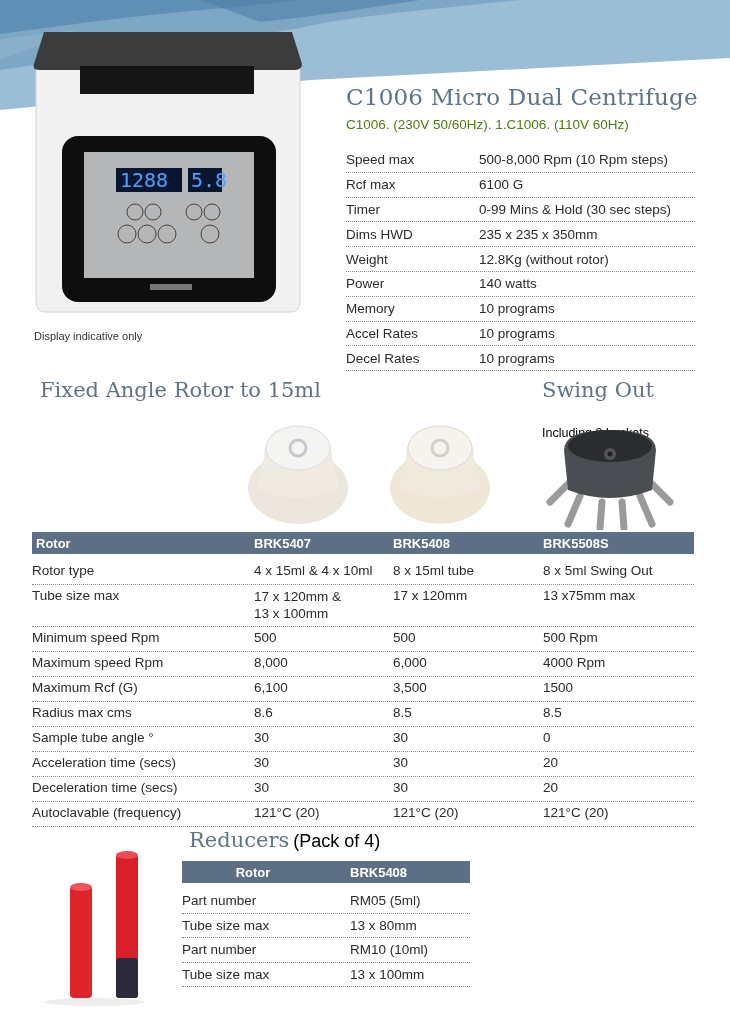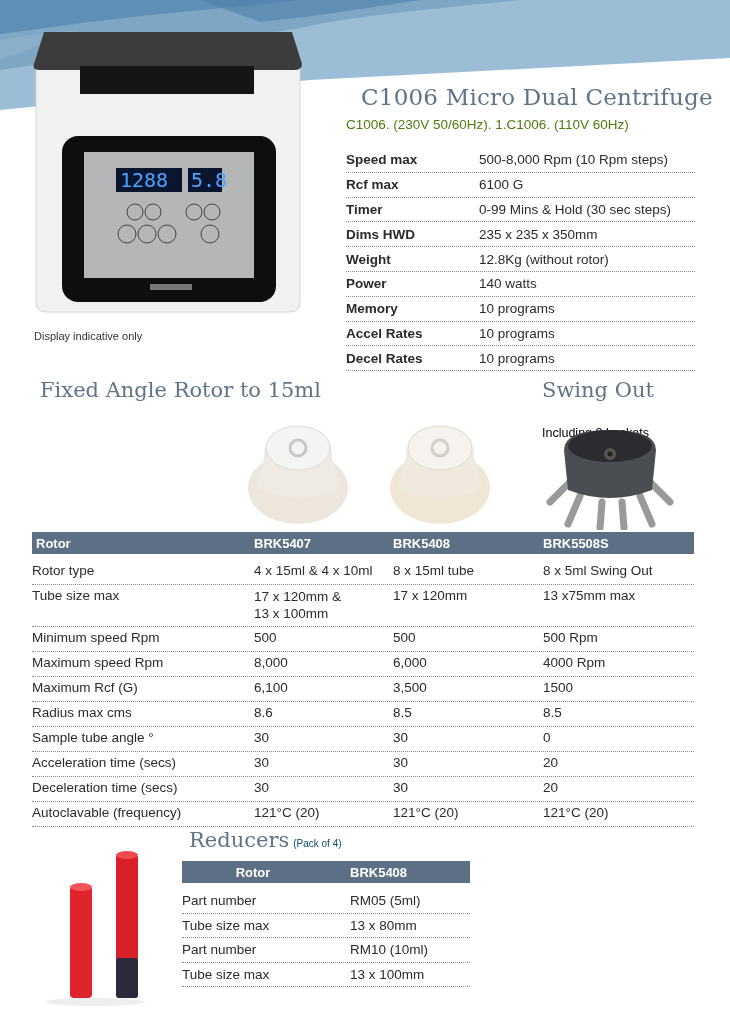--- a/index.html
+++ b/index.html
@@ -4,44 +4,44 @@
 <style>
   html, body { margin:0; padding:0; }
   body { width:730px; height:1024px; position:relative; overflow:hidden; background:#ffffff;
          font-family:"Liberation Sans", sans-serif; color:#2b2b2b; }
   .abs { position:absolute; }
   .serif-title { font-family:"DejaVu Serif", serif; color:#5e7488; font-weight:normal; }
   .header-bg { left:0; top:0; width:730px; height:110px; }
   
   .centrifuge { left:32px; top:22px; width:272px; height:295px; }
   .caption { left:34px; top:330px; font-size:11px; color:#333; }
-  .main-title { left:361px; top:84px; font-size:23px; letter-spacing:0.2px; }
+  .main-title { left:346px; top:84px; font-size:23px; letter-spacing:0.2px; }
   .subtitle { left:346px; top:117px; font-size:13.5px; color:#4d7c0f; }
   .spec-table { left:346px; top:148px; width:349px; }
   .spec-row { display:flex; height:23.8px; align-items:center; border-bottom:1px dotted #8a8a8a; font-size:13.5px; }
-  .spec-row .k { width:133px;font-weight:bold; }
+  .spec-row .k { width:133px; }
   .spec-row .v { flex:1; white-space:nowrap; }
   .sec-title { left:40px; top:378px; font-size:21px; }
   .swing-title { left:542px; top:378px; font-size:21px; }
   .swing-sub { left:542px; top:426px; font-size:12.5px; color:#000000; }
   .rotor-img1 { left:244px; top:418px; width:108px; height:110px; }
   .rotor-img2 { left:386px; top:418px; width:108px; height:110px; }
   .rotor-img3 { left:540px; top:424px; width:140px; height:106px; }
   .rotor-table { left:32px; top:532px; width:662px; }
   .thead { display:flex; height:22px; align-items:center; background:#5d6f84; color:#fff; font-weight:bold; font-size:13px; }
   .thead div, .trow div { box-sizing:border-box; }
   .c0 { width:222px; padding-left:4px; }
   .c1 { width:139px; }
   .c2 { width:150px; }
   .c3 { flex:1; }
   .trow { display:flex; border-bottom:1px dotted #8a8a8a; font-size:13.5px; align-items:flex-start; padding-top:3px; padding-bottom:2px; min-height:19px; }
   .trow .c0 { padding-left:0; }
   .red-tubes { left:40px; top:840px; width:110px; height:170px; }
   .red-title { left:189px; top:828px; font-size:21px; }
-  .red-title .pack { font-family:"Liberation Sans", sans-serif; font-size:10px; color:#0c4a6e; margin-left:4px; }
+  .red-title .pack { font-family:"Liberation Sans", sans-serif; font-size:18px; color:#000000; margin-left:4px; }
   .red-table { left:182px; top:861px; width:288px; }
   .red-head { display:flex; height:22px; align-items:center; background:#5d6f84; color:#fff; font-weight:bold; font-size:13px; }
   .red-head .r0 { width:148px; text-align:center; box-sizing:border-box; padding-right:6px; }
   .red-head .r1 { flex:1; padding-left:20px; }
   .red-row { display:flex; height:23.5px; align-items:center; border-bottom:1px dotted #8a8a8a; font-size:13.5px; }
   .red-row .r0 { width:168px; }
   .red-row .r1 { flex:1; }
   .first-gap { margin-top:6px; }
 </style>
 </head>

